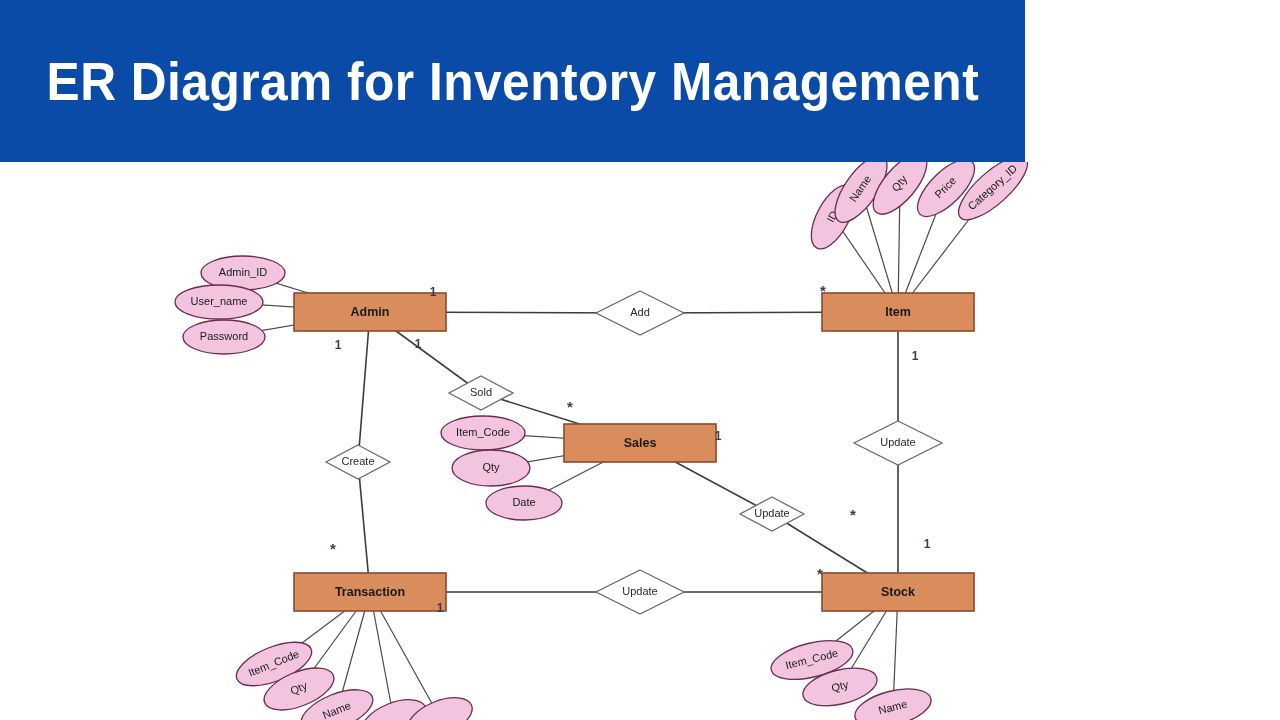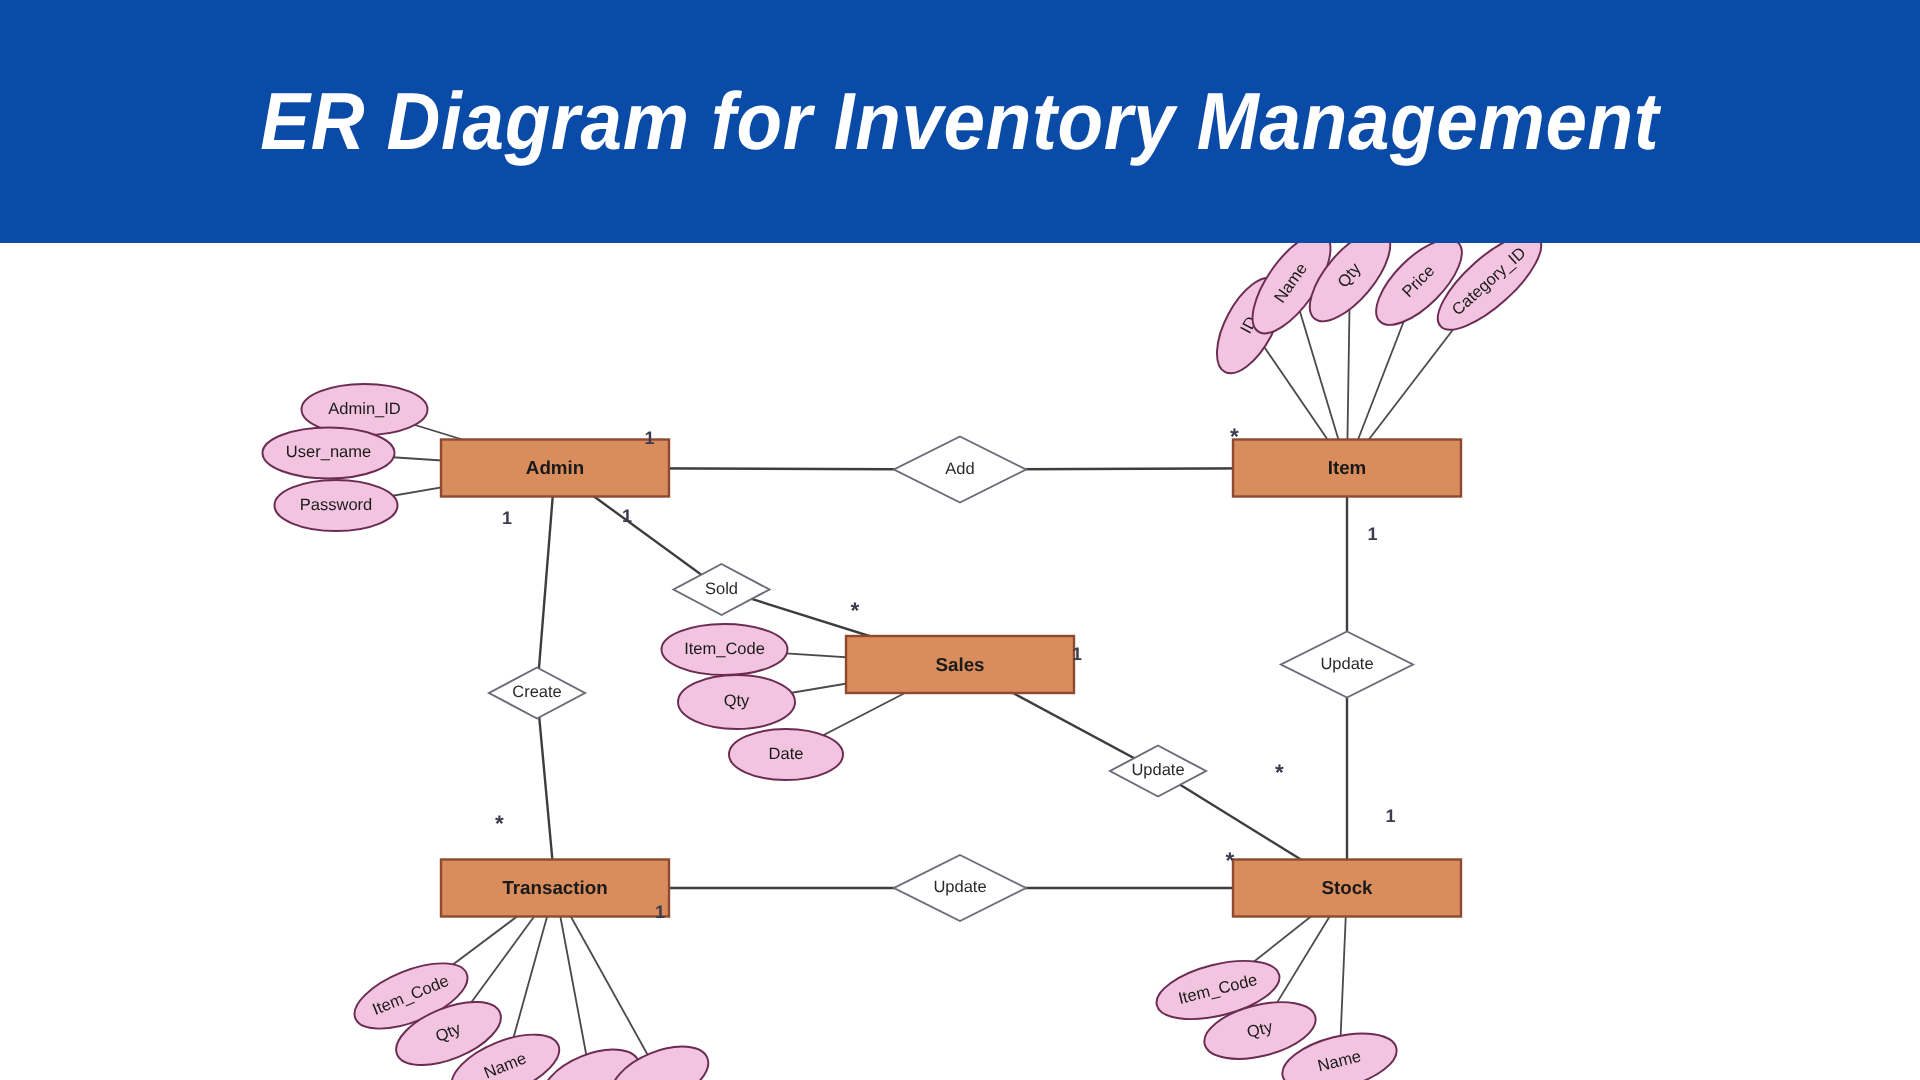--- a/index.html
+++ b/index.html
@@ -3,23 +3,23 @@
 <meta charset="utf-8">
 <style>
   html,body{margin:0;padding:0;}
   body{
     width:1280px;height:720px;overflow:hidden;background:#ffffff;
     font-family:"Liberation Sans","DejaVu Sans",sans-serif;
   }
   #app{position:relative;width:1280px;height:720px;}
 
   .banner{
-    position:absolute;left:0;top:0;width:1280px;height:162px;
+    position:absolute;left:0;top:0;width:1025px;height:162px;
     background:#0A4BA8;
-    display:flex;align-items:center;justify-content:center;font-style:italic;
+    display:flex;align-items:center;justify-content:center;
   }
   .banner-title{
     color:#ffffff;
     font-family:"Liberation Sans Narrow","Liberation Sans","DejaVu Sans Condensed",sans-serif;
     font-weight:bold;
     font-size:54px;
     letter-spacing:0.5px;
     transform:scaleX(0.92);
     white-space:nowrap;
   }

